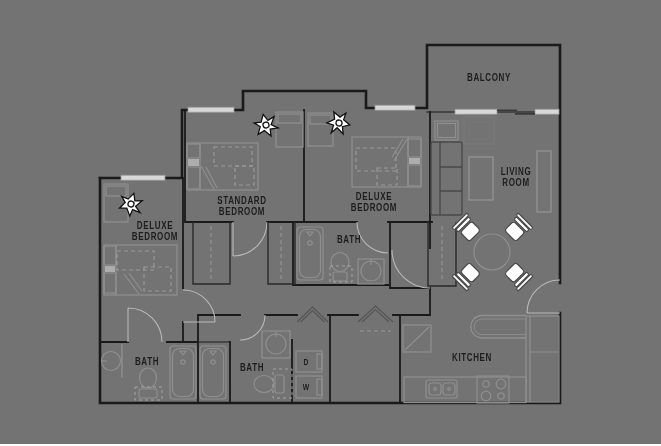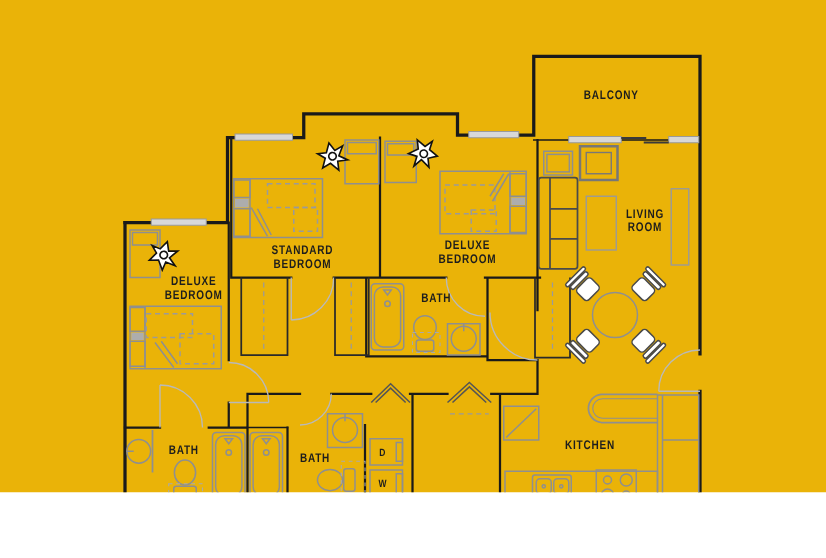--- a/index.html
+++ b/index.html
@@ -1,16 +1,16 @@
 <!DOCTYPE html>
 <html><head>
 <meta charset="utf-8">
 <style>
   html,body{margin:0;padding:0;background:#ffffff;}
-  .stage{position:relative;width:661px;height:394px;background:#eab308;
+  .stage{position:relative;width:661px;height:444px;background:#737373;
          font-family:"Liberation Sans",sans-serif;overflow:hidden;}
   .stage svg{position:absolute;left:0;top:0;}
   .lbl{position:absolute;transform:translate(-50%,-50%) scaleX(0.8);
        transform-origin:center;font-weight:bold;font-size:10px;letter-spacing:0.8px;
        line-height:11px;color:#1d1d1d;text-align:center;white-space:pre-line;}
   .lbl.small{font-size:8.5px;letter-spacing:0.2px;line-height:9px;}
 </style>
 </head>
 <body>
 

